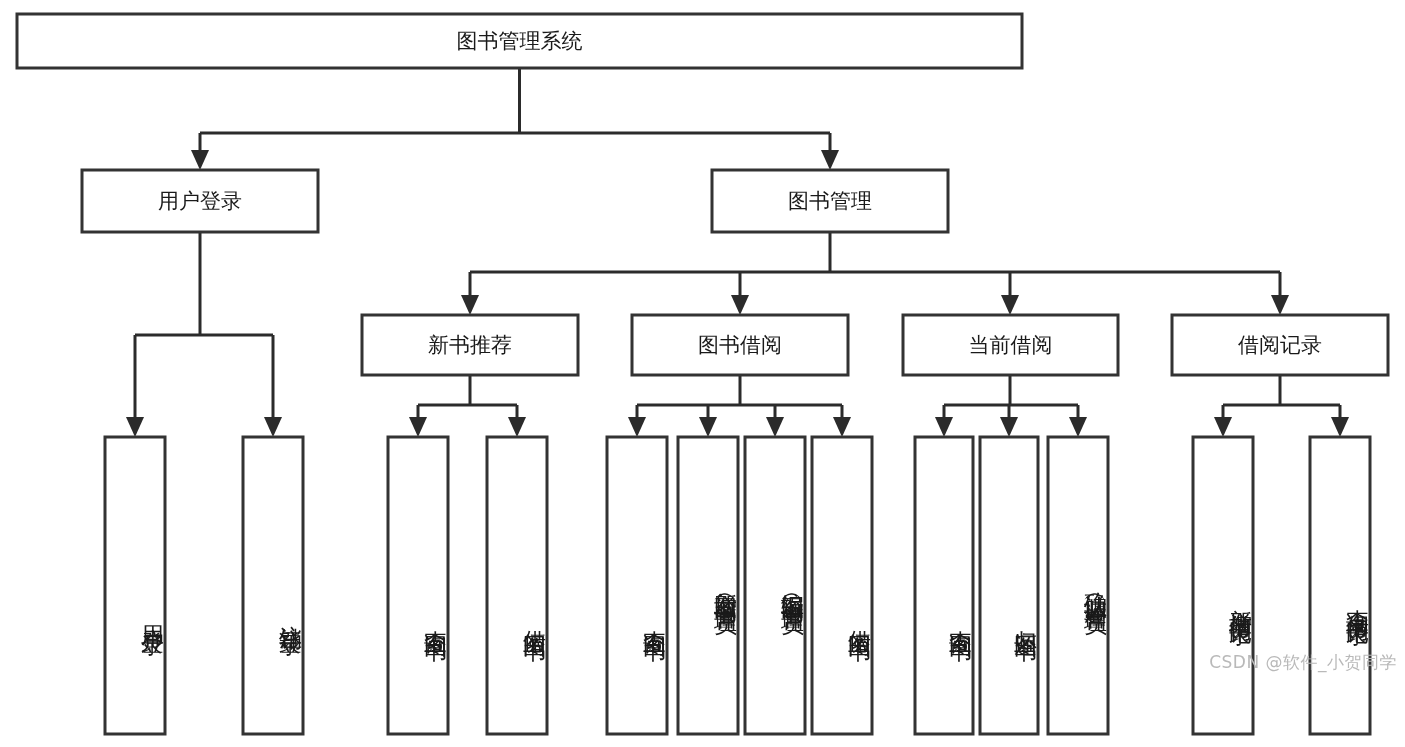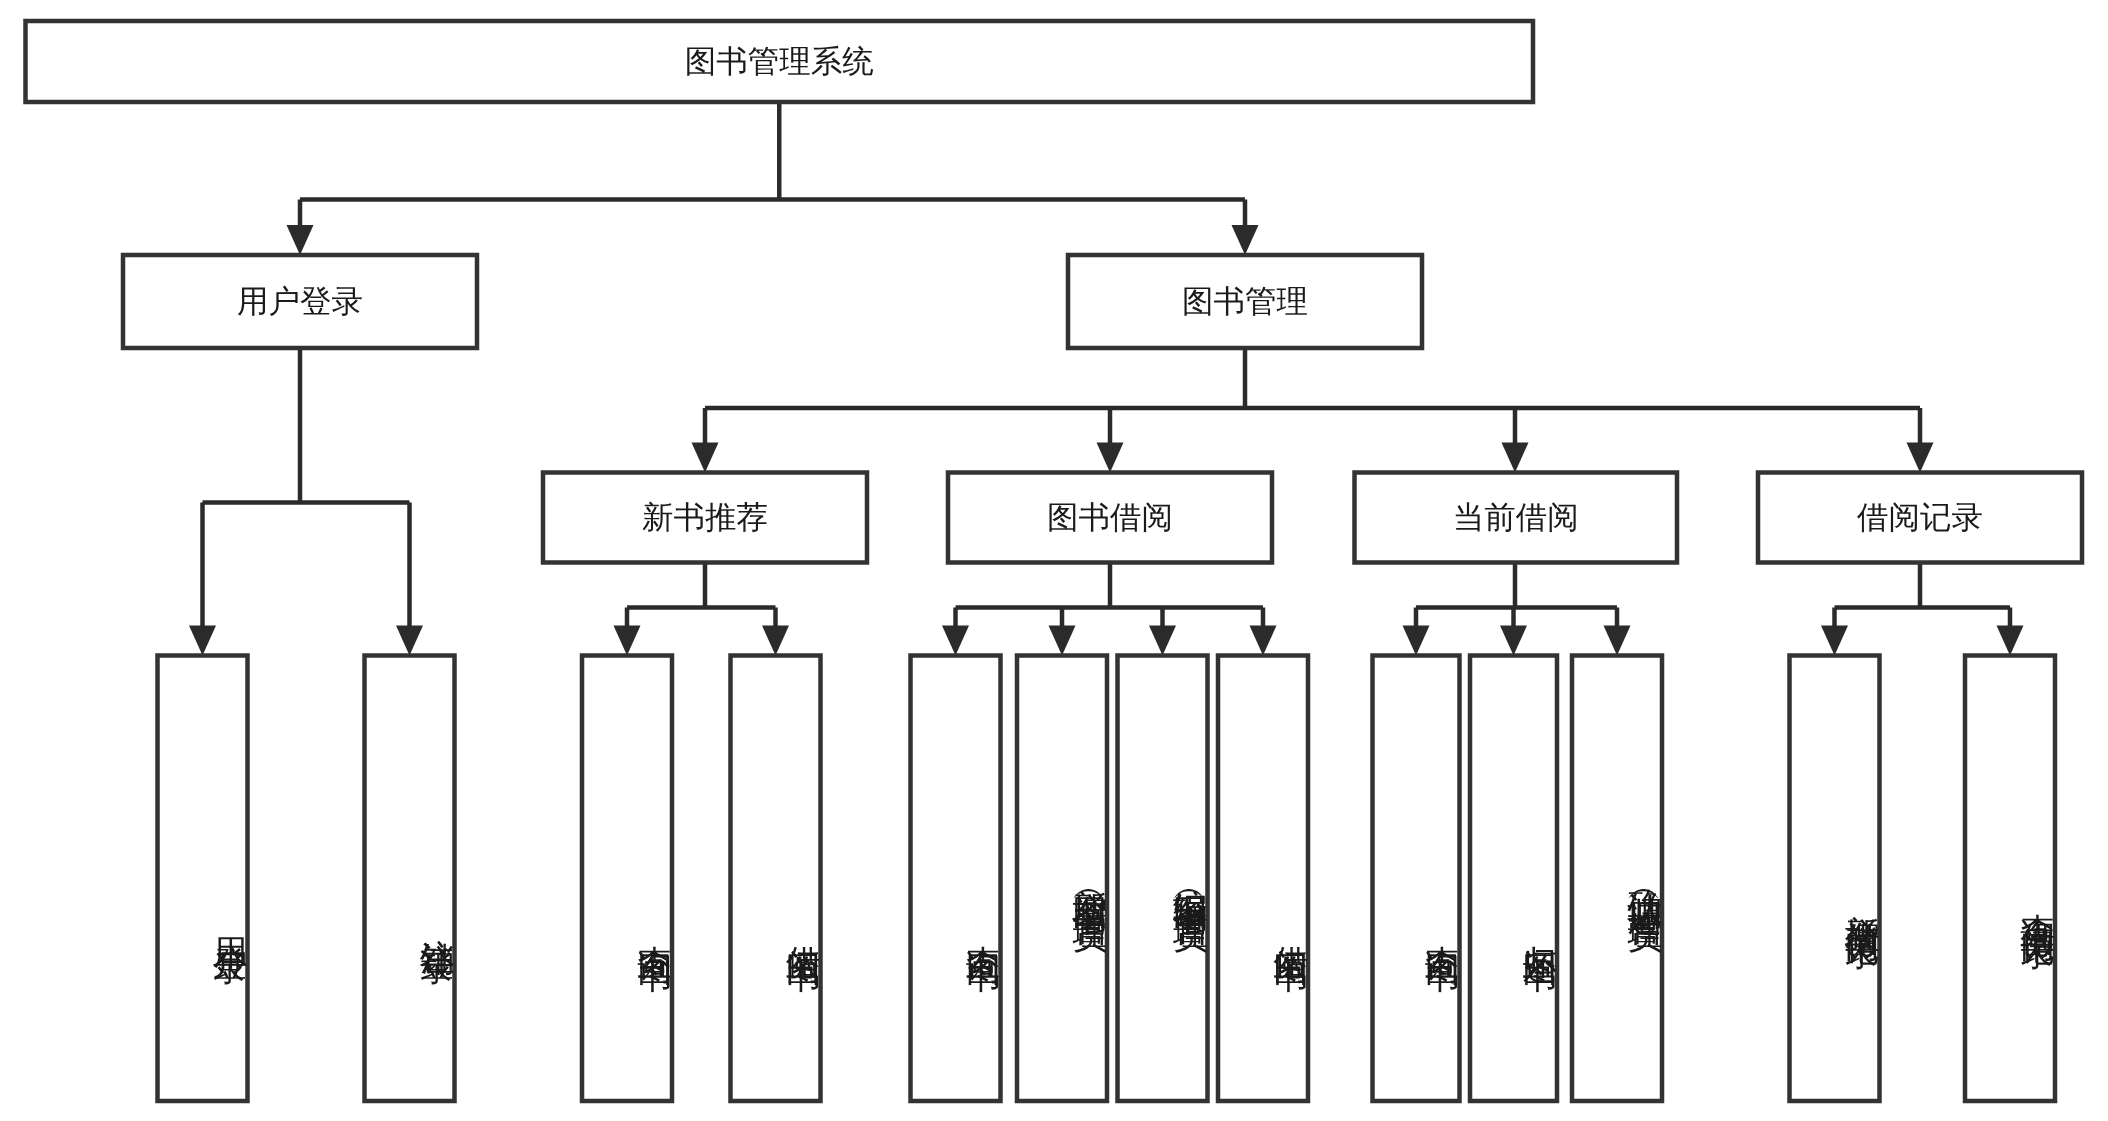--- a/index.html
+++ b/index.html
@@ -221,13 +221,14 @@
   <div class="vlabel" style="left:607px; top:505px;  width:60px;  height:225px;">查询图书</div>
   <div class="vlabel" style="left:678px; top:444px;  width:60px;  height:286px;">新增图书（管理员）</div>
   <div class="vlabel" style="left:745px; top:444px;  width:60px;  height:286px;">编辑图书（管理员）</div>
   <div class="vlabel" style="left:812px; top:505px;  width:60px;  height:225px;">借阅图书</div>
   <div class="vlabel" style="left:915px; top:505px;  width:58px;  height:225px;">查询图书</div>
   <div class="vlabel" style="left:980px; top:505px;  width:58px;  height:225px;">归还图书</div>
   <div class="vlabel" style="left:1048px; top:444px; width:60px;  height:286px;">确认归还（管理员）</div>
   <div class="vlabel" style="left:1193px; top:470px; width:60px;  height:260px;">新增借阅记录</div>
   <div class="vlabel" style="left:1310px; top:470px; width:60px;  height:260px;">查询借阅记录</div>
 
+  <div class="watermark">CSDN @软件_小贺同学</div>
 </div>
 
 </body></html>

